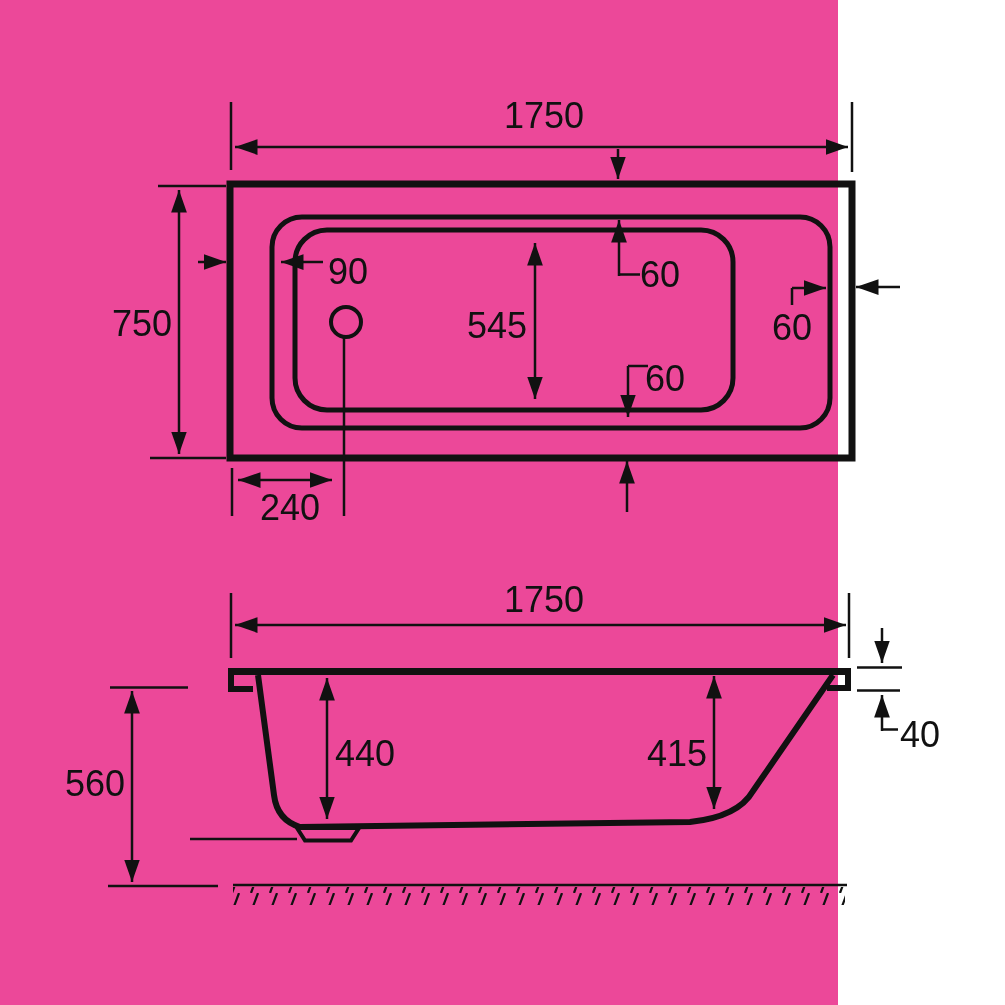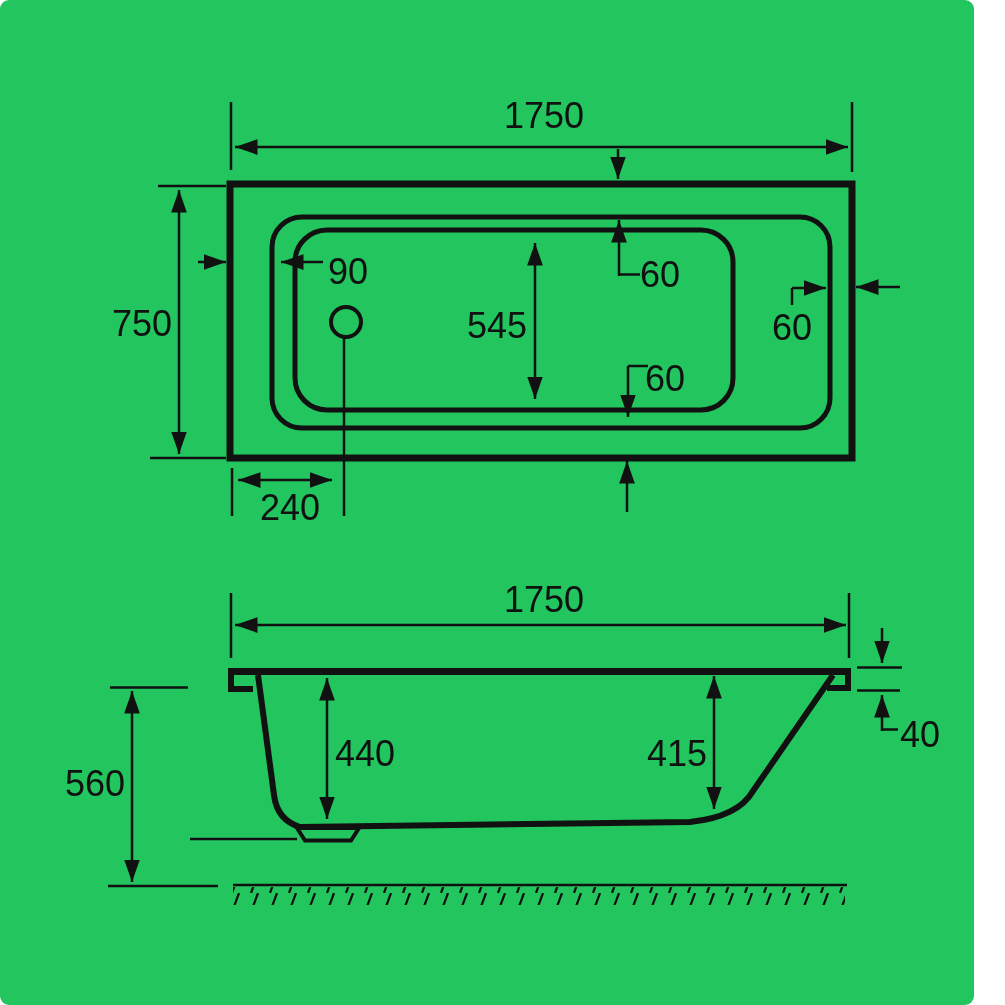--- a/index.html
+++ b/index.html
@@ -1,25 +1,24 @@
 <!DOCTYPE html>
 <html><head>
 <meta charset="utf-8">
 <style>
   html, body {
     margin: 0;
     padding: 0;
     background: #ffffff;
   }
   .canvas {
-    width: 974px;
+    width: 838px;
     height: 1005px;
-    background: #22c55e;
+    background: #ec4899;
     position: relative;
-    border-radius: 9px;
   }
   svg text {
     font-family: "Liberation Sans", "DejaVu Sans", sans-serif;
     font-size: 36px;
     fill: #111111;
     text-anchor: middle;
   }
   .outline  { stroke: #111111; fill: none; }
   .dim      { stroke: #111111; stroke-width: 2.5; fill: none; }
 </style>

